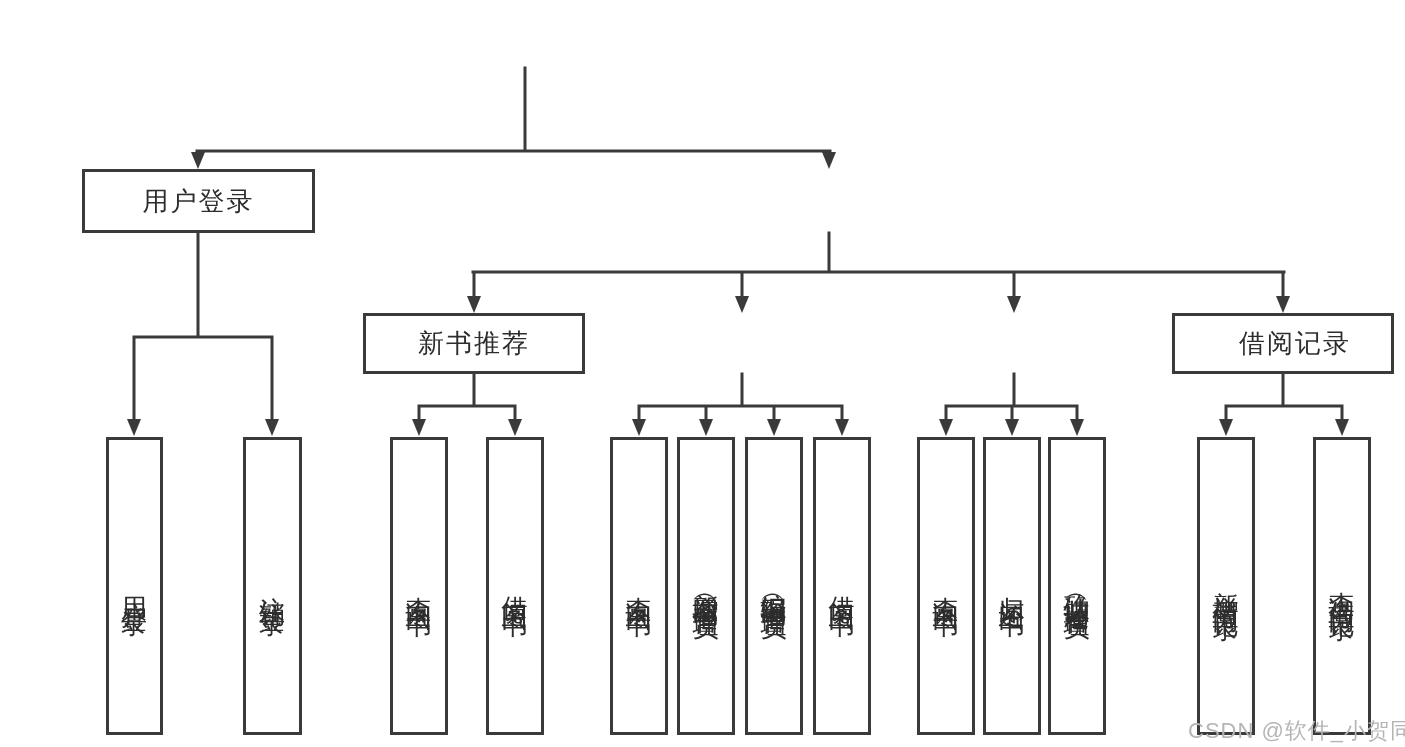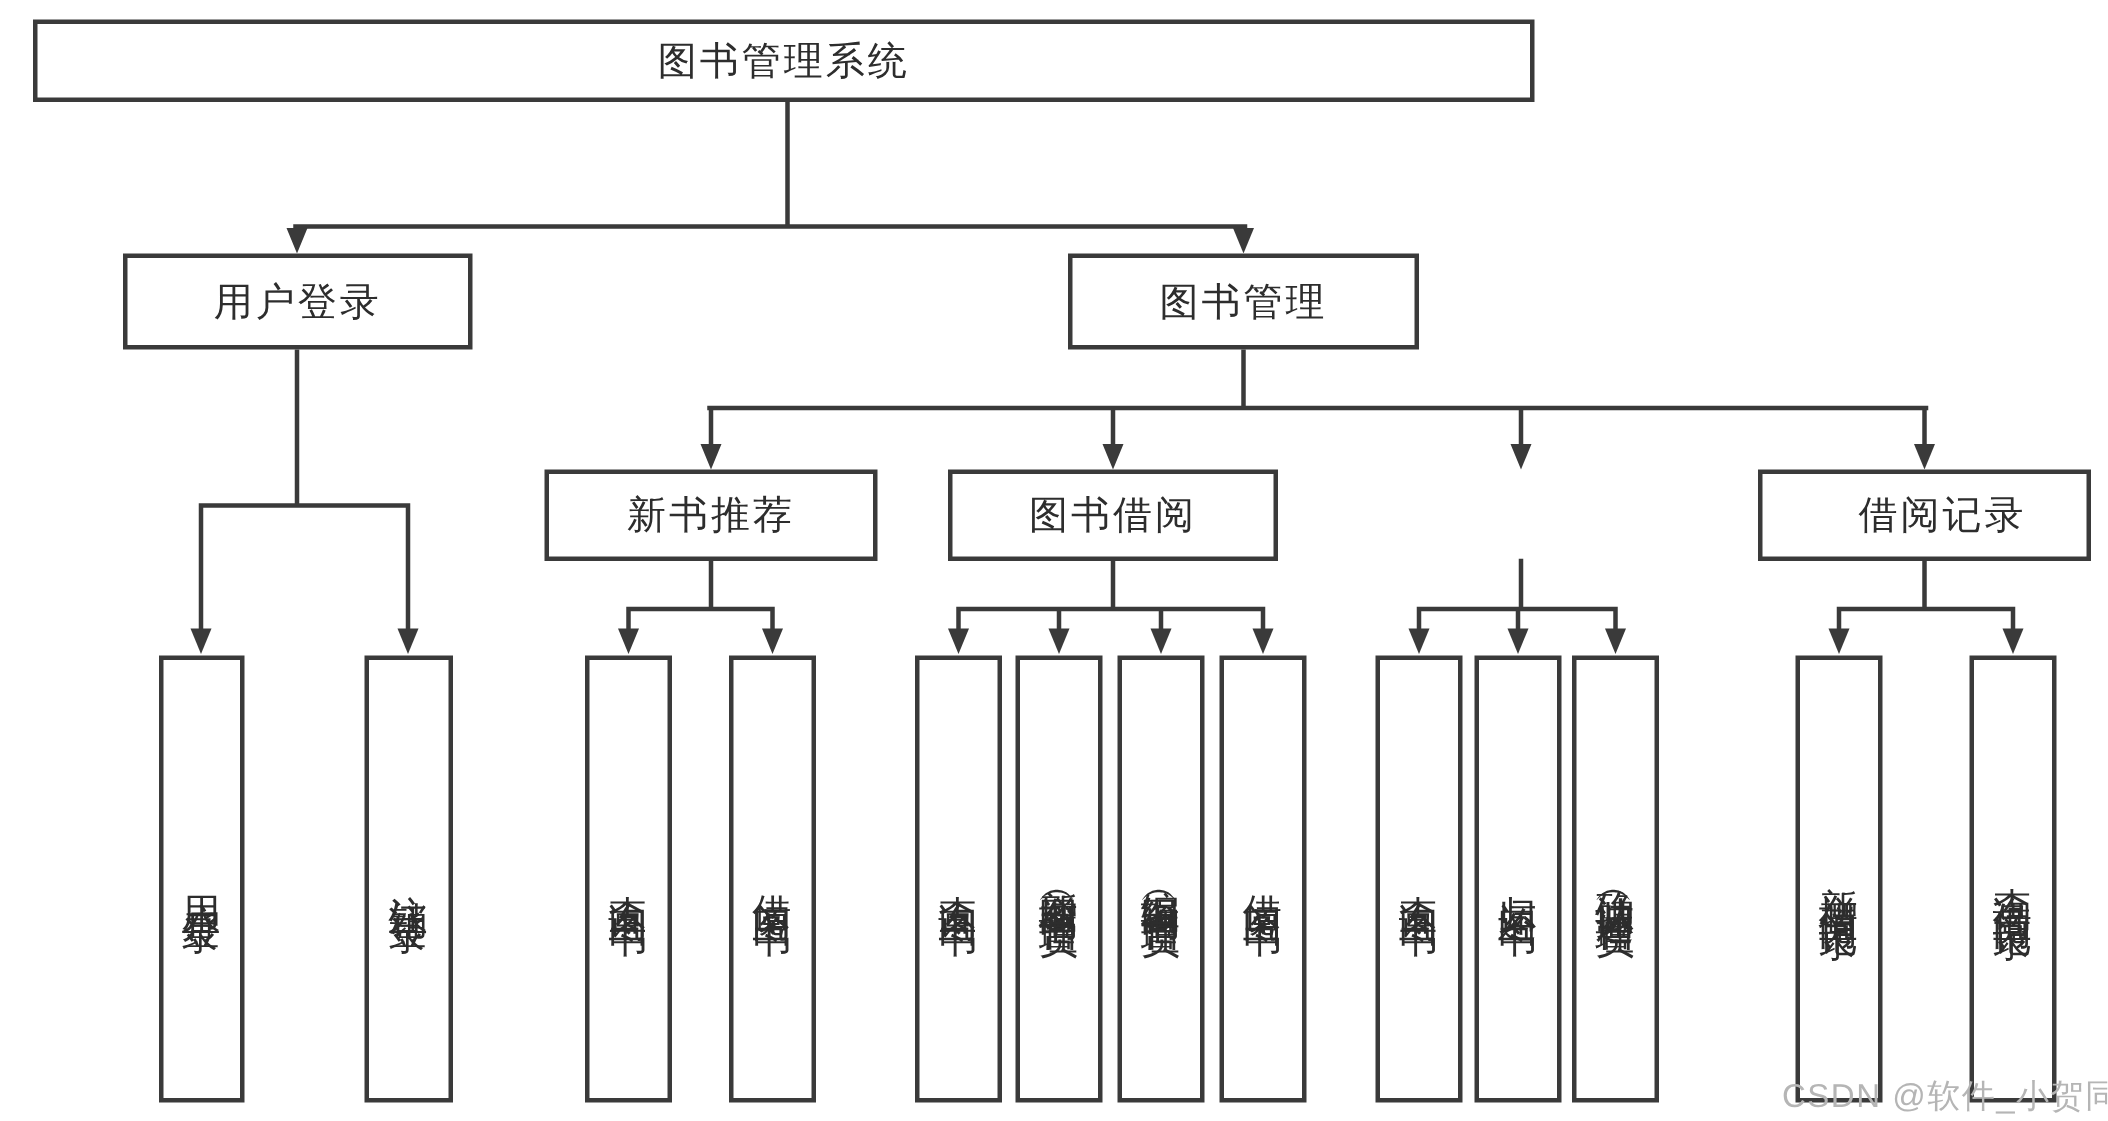--- a/index.html
+++ b/index.html
@@ -96,36 +96,27 @@
       <polygon points="1005,419 1019,419 1012,436"></polygon>
       <polygon points="1070,419 1084,419 1077,436"></polygon>
     </g>
     <g>
       <path d="M1283 374 V406 M1226 406 H1342 M1226 406 V421 M1342 406 V421"></path>
       <polygon points="1219,419 1233,419 1226,436"></polygon>
       <polygon points="1335,419 1349,419 1342,436"></polygon>
     </g>
   </svg>
 
-  <div class="node h-node" id="box-root">
-    <span>图书管理系统</span>
-  </div>
 
   <div class="node h-node" id="box-user-login">
     <span>用户登录</span>
   </div>
-  <div class="node h-node" id="box-book-mgmt">
-    <span>图书管理</span>
-  </div>
 
   <div class="node h-node" id="box-new-book-rec">
     <span>新书推荐</span>
-  </div>
-  <div class="node h-node" id="box-book-borrow">
-    <span>图书借阅</span>
   </div>
   <div class="node h-node" id="box-borrow-record">
     <span>借阅记录</span>
   </div>
 
   <div class="node v-node leaf" id="leaf-a1">
     <span>用户登录</span>
   </div>
   <div class="node v-node leaf" id="leaf-a2">
     <span>注销登录</span>

